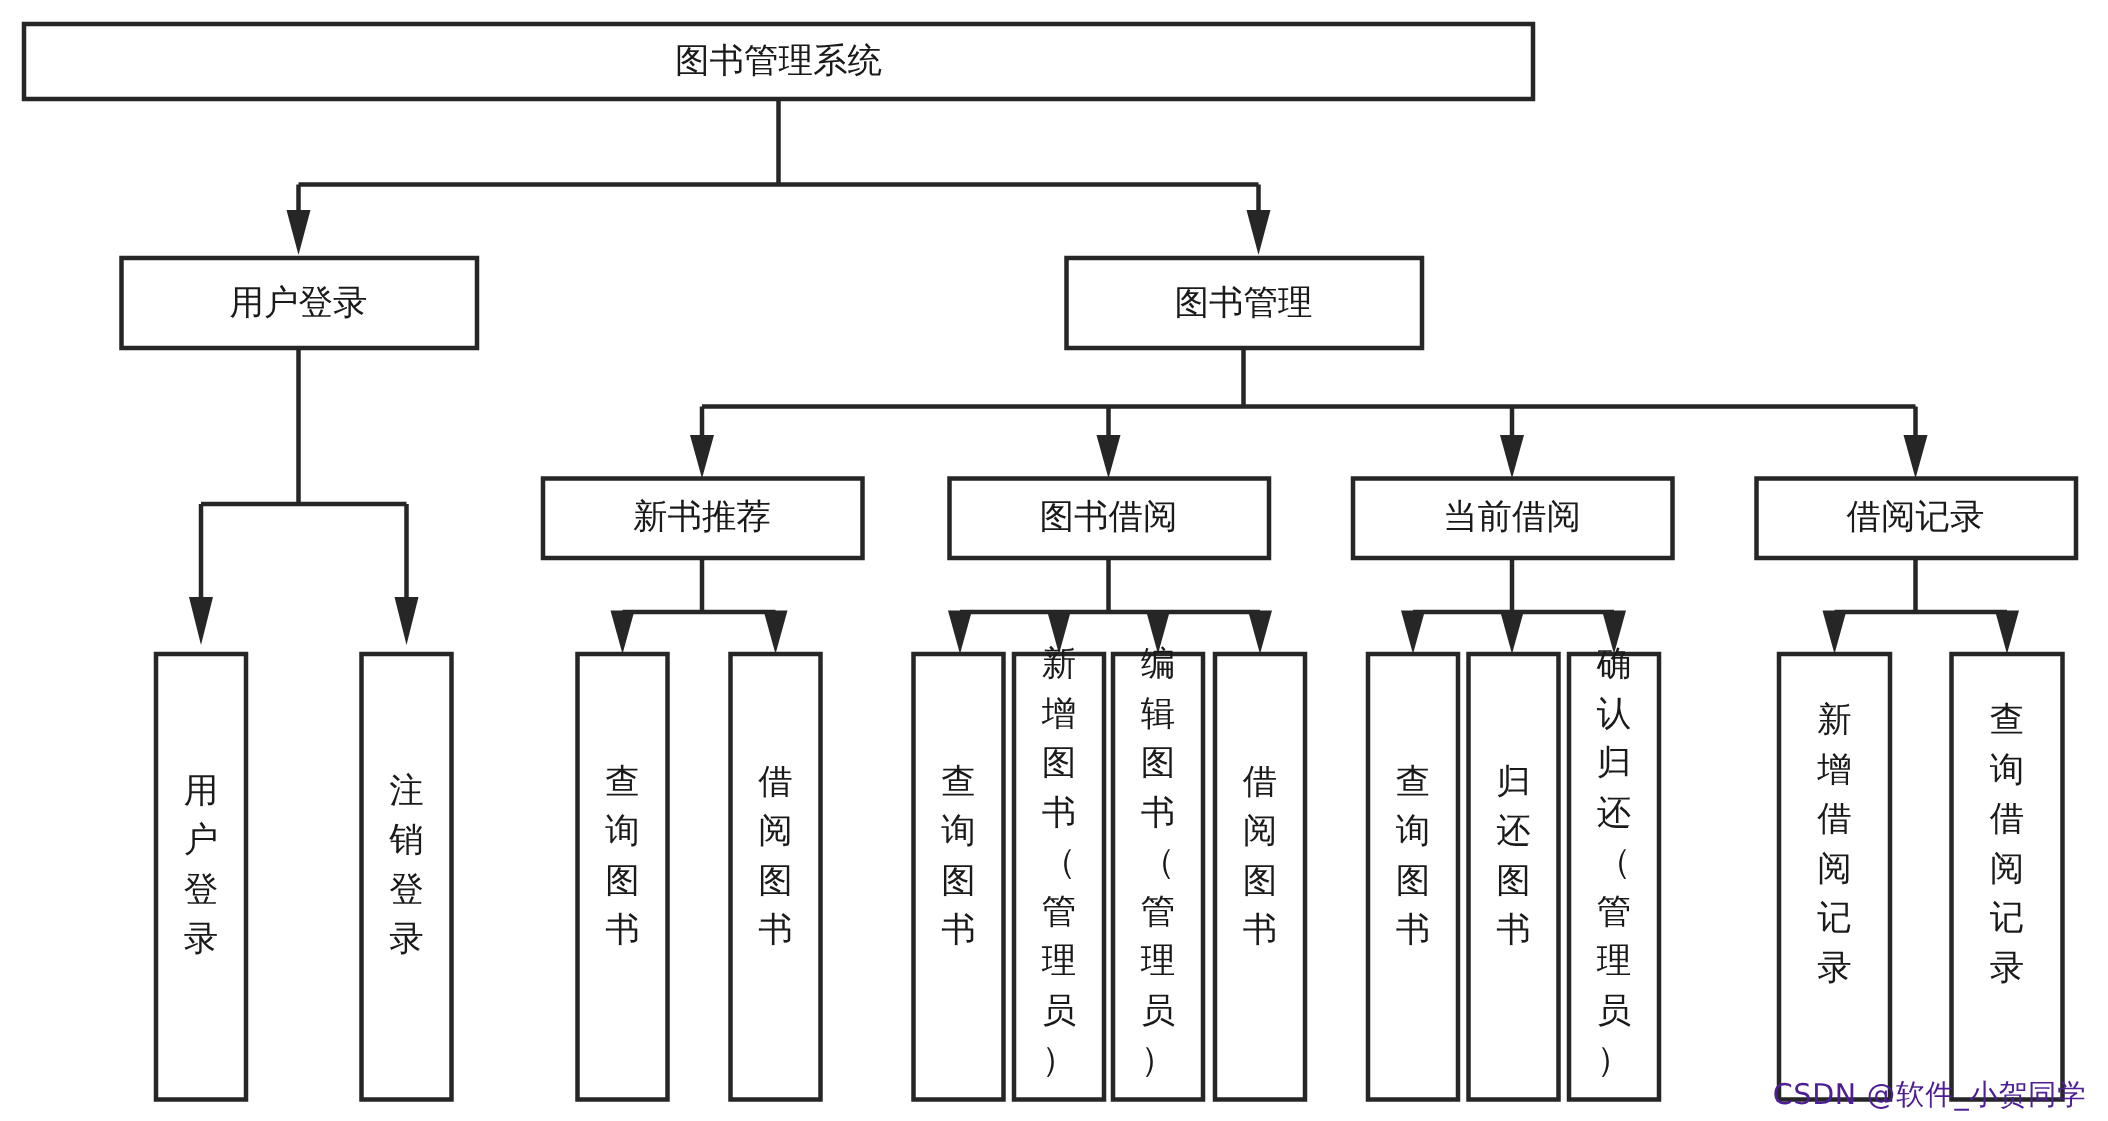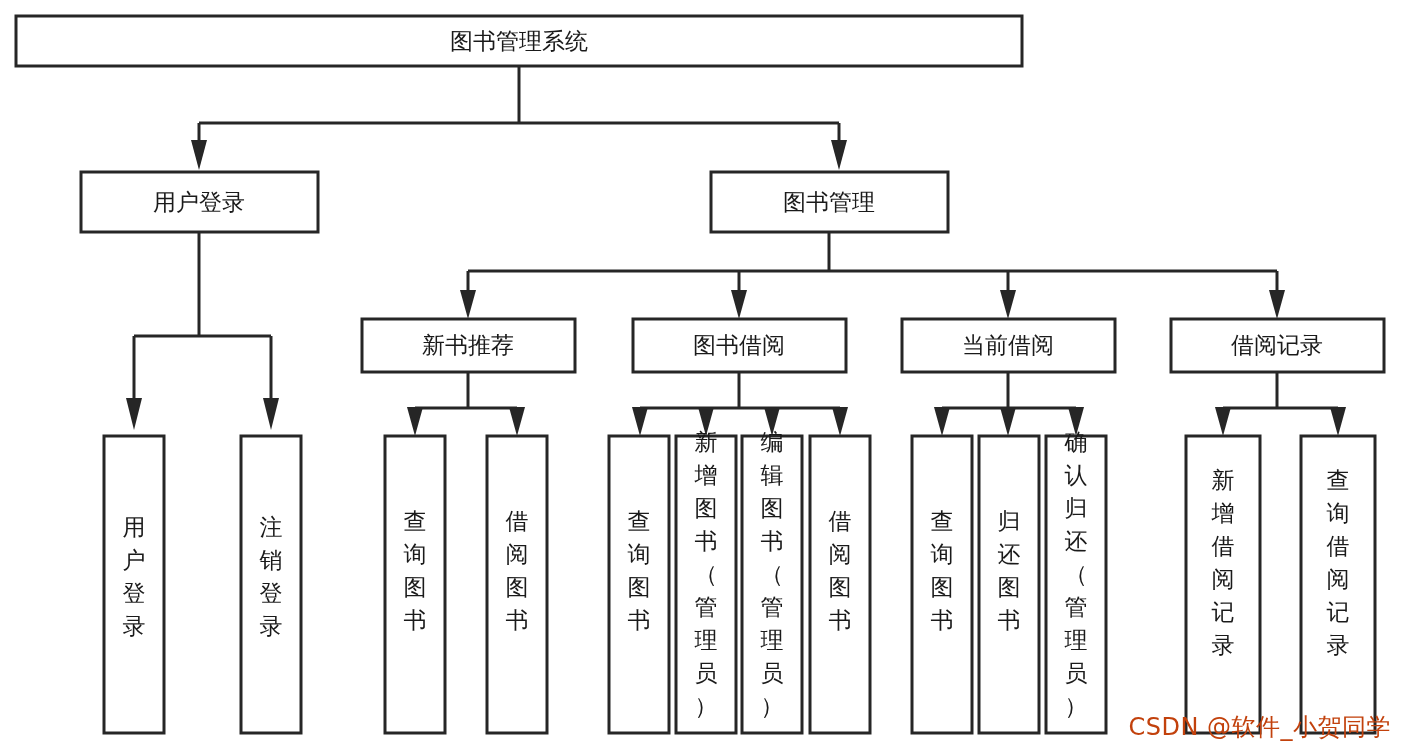--- a/index.html
+++ b/index.html
@@ -53,22 +53,22 @@
     font-family: "DejaVu Sans", "Liberation Sans", sans-serif;
     font-size: 23px;
     fill: #1a1a1a;
     text-anchor: middle;
   }
   .watermark {
     position: absolute;
     right: 14px;
     bottom: 4px;
     font-family: "DejaVu Sans", "Liberation Sans", sans-serif;
-    font-size: 24px;
-    color: #c2410c;
+    font-size: 19px;
+    color: #4c1d95;
     letter-spacing: 0.5px;
     user-select: none;
     white-space: nowrap;
   }
 </style>
 </head>
 <body>
 
 <div id="diagram-root">
 

